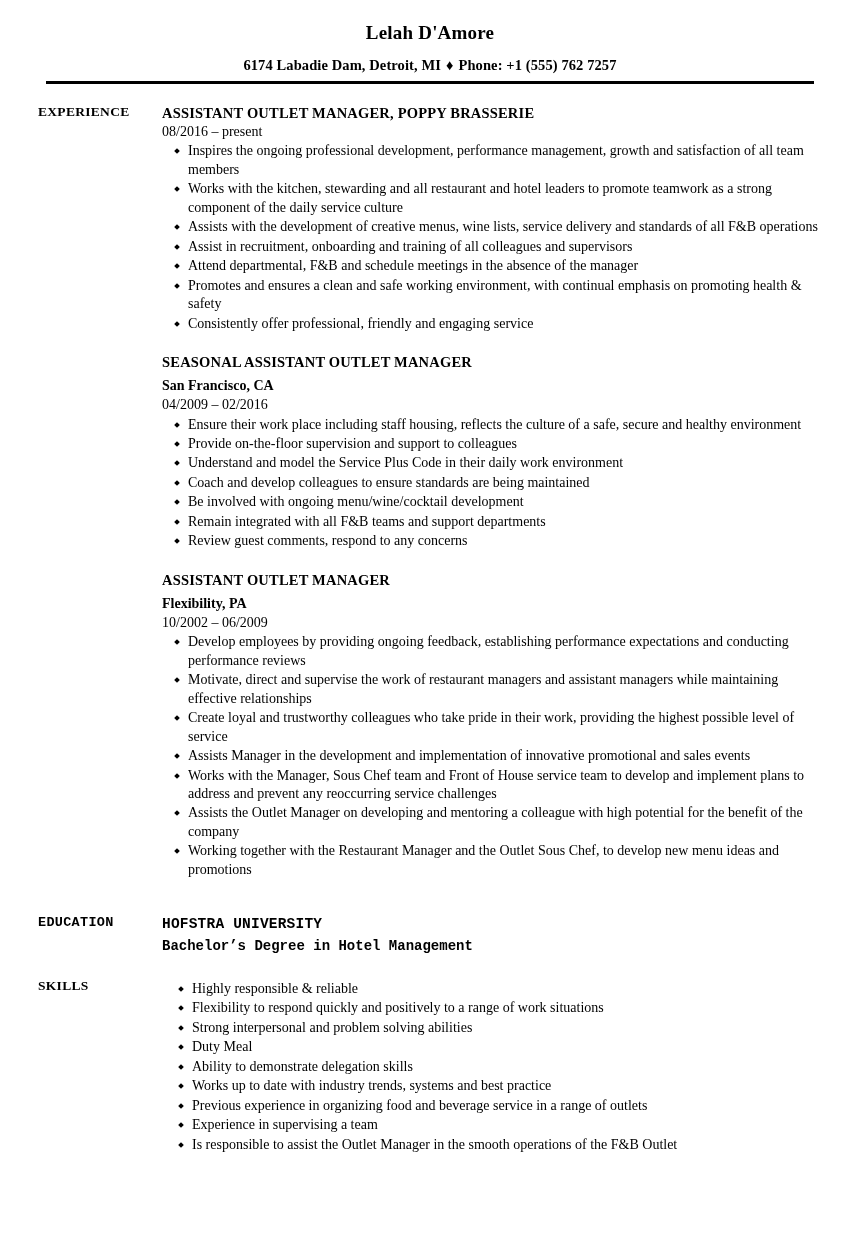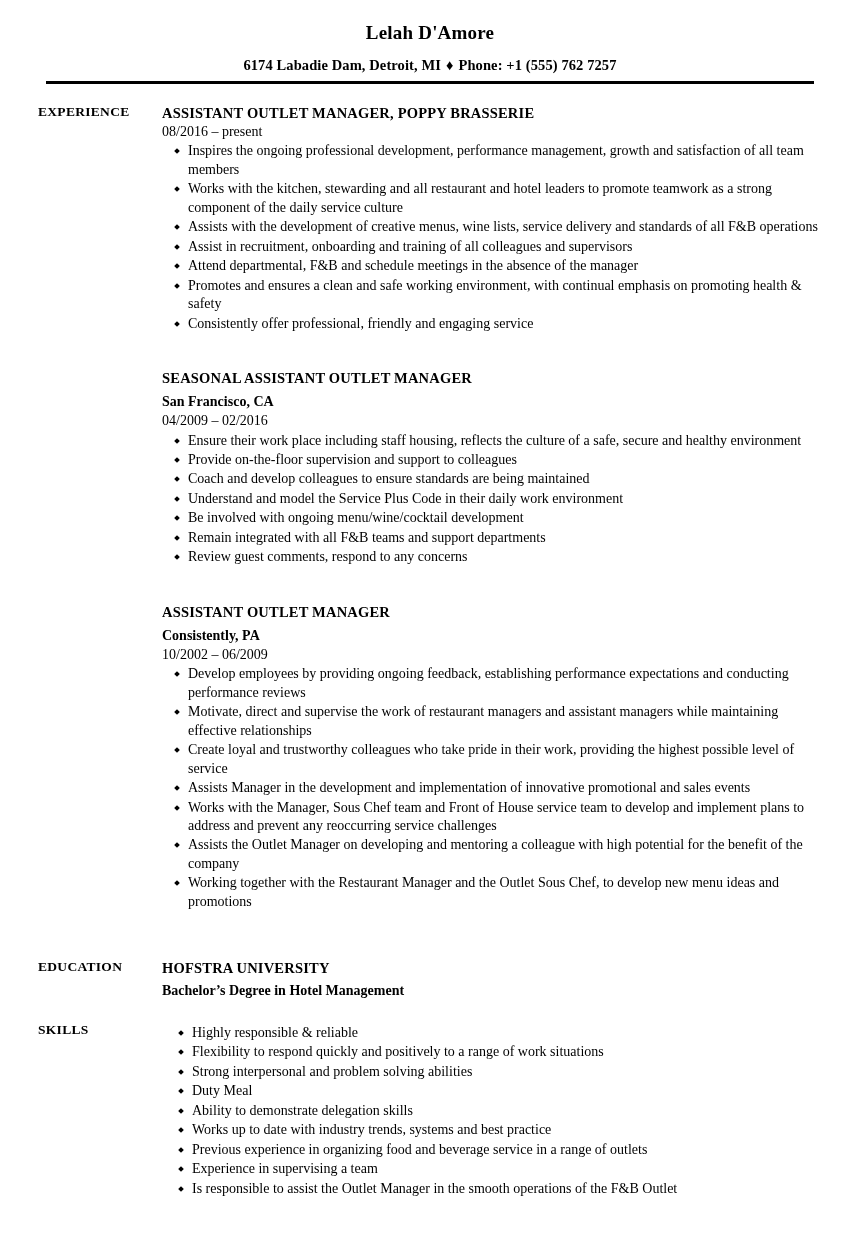--- a/index.html
+++ b/index.html
@@ -65,26 +65,26 @@
     font-weight: bold;
     letter-spacing: 0.3px;
     padding-top: 0px;
   }
   .section-body {
     flex: 1 1 auto;
     min-width: 0;
   }
 
   #experience-section { margin-top: 20px; }
-  #education-section { margin-top: 48px; }
+  #education-section { margin-top: 36px; font-family: Liberation Mono, monospace; }
   #skills-section { margin-top: 22px; }
 
   
   .job { margin-bottom: 0; }
-  .job + .job { margin-top: 36px; }
+  .job + .job { margin-top: 20px; }
 
   .job-title {
     font-size: 14.5px;
     font-weight: bold;
     letter-spacing: 0.2px;
     line-height: 1.25;
   }
   .job-location {
     font-size: 14px;
     font-weight: bold;
@@ -173,31 +173,31 @@
         </ul>
       </div>
 
       <div class="job">
         <div class="job-title">SEASONAL ASSISTANT OUTLET MANAGER</div>
         <div class="job-location">San Francisco, CA</div>
         <div class="job-dates">04/2009 – 02/2016</div>
         <ul class="bullets">
           <li>Ensure their work place including staff housing, reflects the culture of a safe, secure and healthy environment</li>
           <li>Provide on-the-floor supervision and support to colleagues</li>
+          <li>Understand and model the Service Plus Code in their daily work environment</li>
           <li>Coach and develop colleagues to ensure standards are being maintained</li>
-          <li>Understand and model the Service Plus Code in their daily work environment</li>
           <li>Be involved with ongoing menu/wine/cocktail development</li>
           <li>Remain integrated with all F&amp;B teams and support departments</li>
           <li>Review guest comments, respond to any concerns</li>
         </ul>
       </div>
 
       <div class="job">
         <div class="job-title">ASSISTANT OUTLET MANAGER</div>
-        <div class="job-location">Consistently, PA</div>
+        <div class="job-location">Flexibility, PA</div>
         <div class="job-dates">10/2002 – 06/2009</div>
         <ul class="bullets">
           <li>Develop employees by providing ongoing feedback, establishing performance expectations and conducting performance reviews</li>
           <li>Motivate, direct and supervise the work of restaurant managers and assistant managers while maintaining effective relationships</li>
           <li>Create loyal and trustworthy colleagues who take pride in their work, providing the highest possible level of service</li>
           <li>Assists Manager in the development and implementation of innovative promotional and sales events</li>
           <li>Works with the Manager, Sous Chef team and Front of House service team to develop and implement plans to address and prevent any reoccurring service challenges</li>
           <li>Assists the Outlet Manager on developing and mentoring a colleague with high potential for the benefit of the company</li>
           <li>Working together with the Restaurant Manager and the Outlet Sous Chef, to develop new menu ideas and promotions</li>
         </ul>

